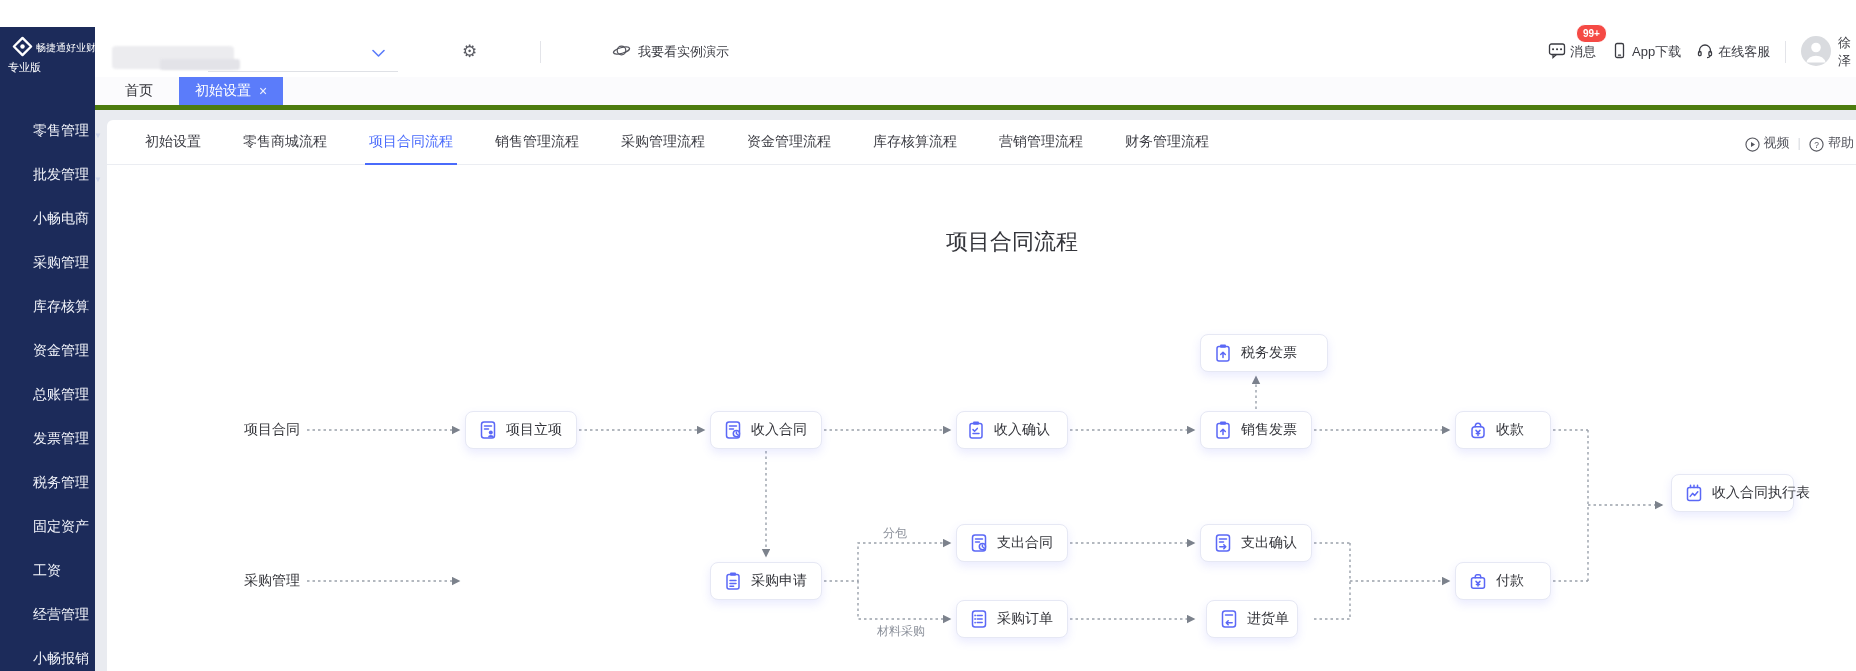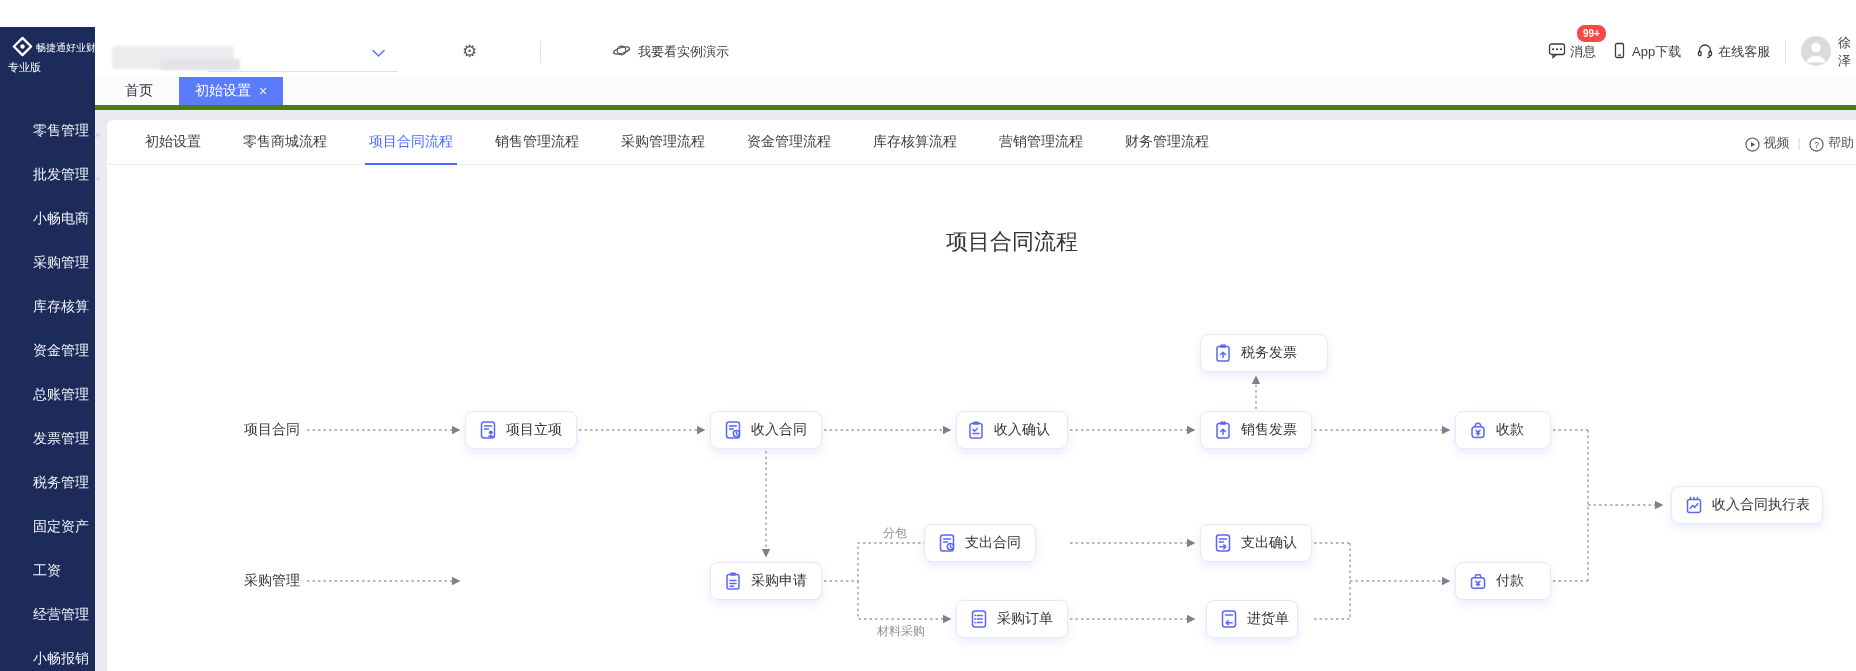--- a/index.html
+++ b/index.html
@@ -316,41 +316,41 @@
           <div class="flow-node" style="left: 1093px; top: 169px; width: 128px;">
             <span class="nicon">
               <svg width="20" height="20" viewBox="0 0 20 20" fill="none" stroke="#5B68F6" stroke-width="1.5" stroke-linecap="round" stroke-linejoin="round">
                 <rect x="4" y="3.5" width="12" height="14.5" rx="2"></rect>
                 <rect x="7" y="1.5" width="6" height="3.2" rx="1" fill="#5B68F6" stroke="none"></rect>
                 <path d="M10 14.6 v-5 M7.7 11.5 l2.3 -2.3 2.3 2.3"></path>
               </svg>
             </span>
             <span>税务发票</span>
           </div>
-          <div class="flow-node" style="left: 1564px; top: 321px; width: 152px; font-family: Liberation Mono, monospace;">
+          <div class="flow-node" style="left: 1564px; top: 309px; width: 123px; font-family: Liberation Mono, monospace;">
             <span class="nicon">
               <svg width="20" height="20" viewBox="0 0 20 20" fill="none" stroke="#5B68F6" stroke-width="1.5" stroke-linecap="round" stroke-linejoin="round">
                 <rect x="3.5" y="4.5" width="13" height="13" rx="2"></rect>
                 <path d="M6.5 4.5 v-2.3 M10 4.5 v-2.3 M13.5 4.5 v-2.3"></path>
                 <path d="M6.2 13.4 l2.4 -3 2 2 3.2 -3.6"></path>
               </svg>
             </span>
             <span>收入合同执行表</span>
           </div>
           <div class="flow-node" style="left: 603px; top: 397px; width: 112px;">
             <span class="nicon">
               <svg width="20" height="20" viewBox="0 0 20 20" fill="none" stroke="#5B68F6" stroke-width="1.5" stroke-linecap="round" stroke-linejoin="round">
                 <rect x="4" y="3.5" width="12" height="14.5" rx="2"></rect>
                 <rect x="7" y="1.5" width="6" height="3.2" rx="1" fill="#5B68F6" stroke="none"></rect>
                 <path d="M7 9.4 h6 M7 12.4 h6 M7 15.2 h3.6"></path>
               </svg>
             </span>
             <span>采购申请</span>
           </div>
-          <div class="flow-node" style="left: 817px; top: 359px; width: 112px;">
+          <div class="flow-node" style="left: 849px; top: 359px; width: 112px;">
             <span class="nicon">
               <svg width="20" height="20" viewBox="0 0 20 20" fill="none" stroke="#5B68F6" stroke-width="1.5" stroke-linecap="round" stroke-linejoin="round">
                 <rect x="3.5" y="2" width="13" height="16" rx="2.5"></rect>
                 <path d="M6.5 6 h7 M6.5 9 h4"></path>
                 <circle cx="13.4" cy="13.6" r="3.1" fill="#fff"></circle>
                 <path d="M13.4 12.1 v1.6 l1.2 .8"></path>
               </svg>
             </span>
             <span>支出合同</span>
           </div>

